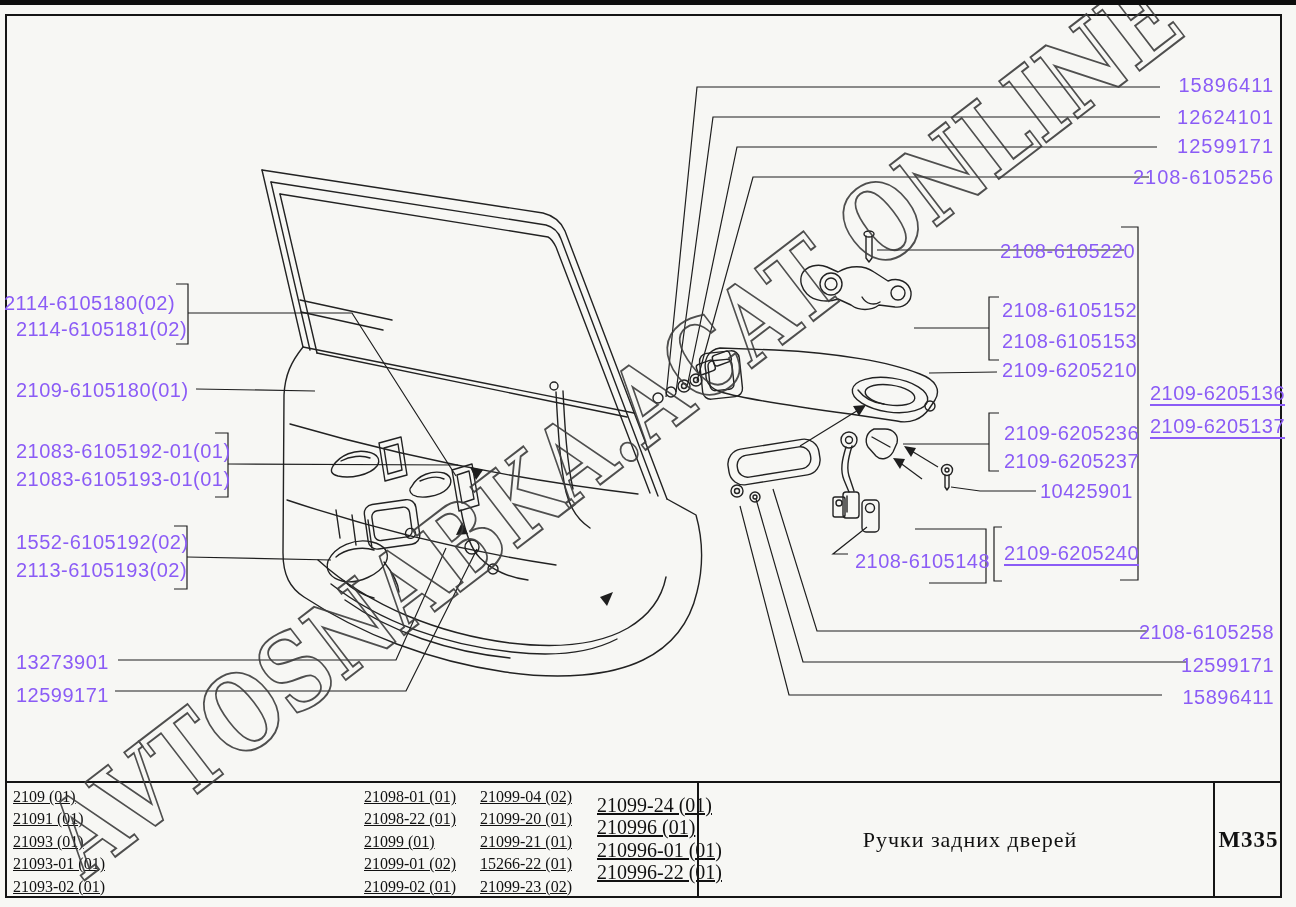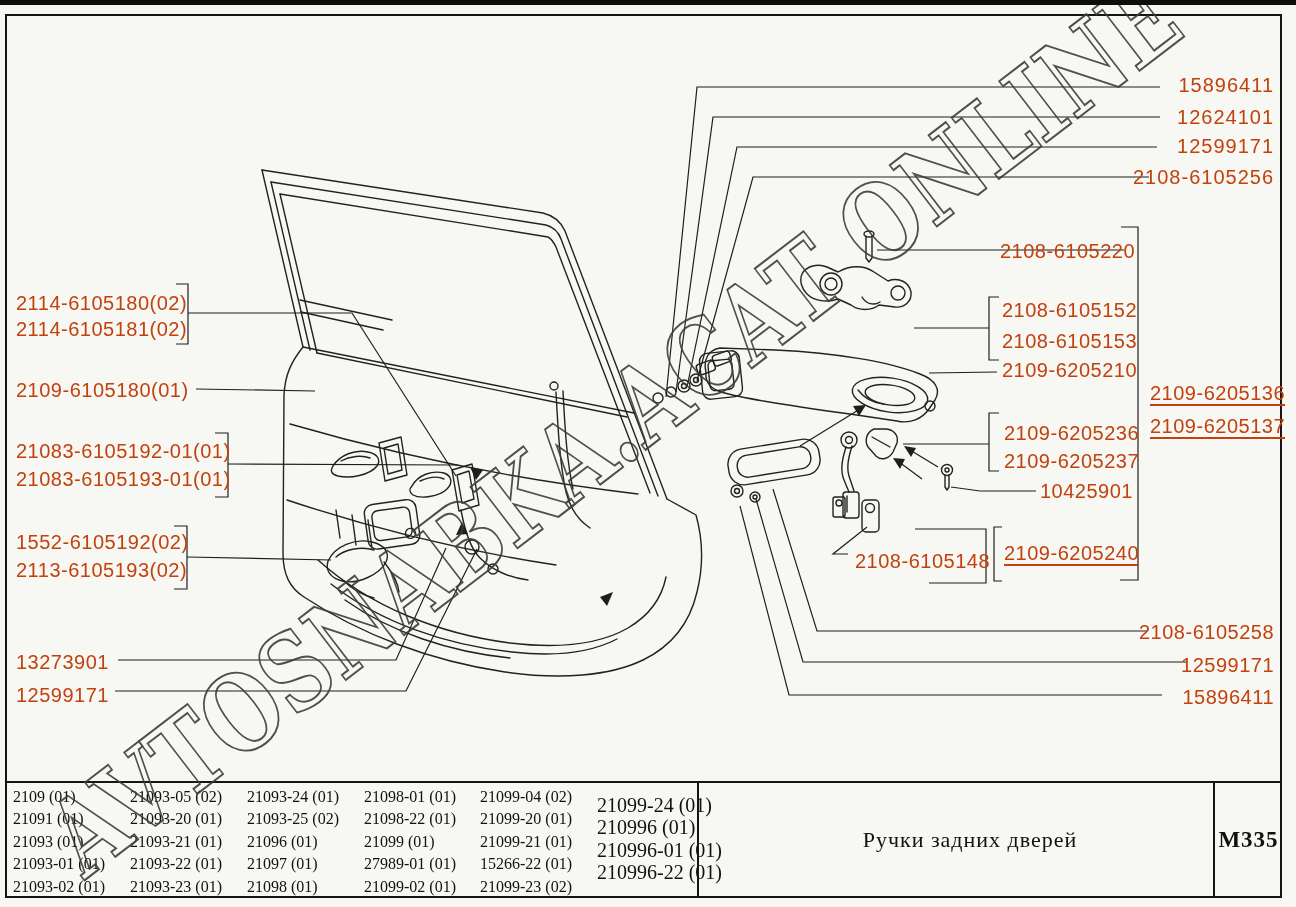--- a/index.html
+++ b/index.html
@@ -3,29 +3,29 @@
 <meta charset="utf-8">
 <style>
   html,body{margin:0;padding:0;}
   #page{position:relative;width:1296px;height:907px;background:#f7f7f4;overflow:hidden;
         font-family:"Liberation Sans",sans-serif;color:#1d1d1b;}
   #topbar{position:absolute;left:0;top:0;width:1296px;height:5px;background:#0d0d0d;z-index:6;}
   #border{position:absolute;left:5px;top:14px;width:1277px;height:884px;border:2px solid #151515;
           box-sizing:border-box;z-index:1;background:transparent;}
   svg.layer{position:absolute;left:0;top:0;z-index:2;pointer-events:none;}
   svg.wm{z-index:5;}
-  .plabel{position:absolute;z-index:3;font-size:20px;letter-spacing:.5px;white-space:nowrap;color:#c2410c;}
+  .plabel{position:absolute;z-index:3;font-size:20px;letter-spacing:.5px;white-space:nowrap;color:#8b5cf6;}
   .plabel.u{text-decoration:underline;text-underline-offset:4px;}
   .plabel.big{font-size:20px;letter-spacing:1px;}
   
   #footer{position:absolute;left:5px;top:781px;width:1277px;height:117px;box-sizing:border-box;
           border:2px solid #151515;z-index:4;background:transparent;
           font-family:"Liberation Serif",serif;font-size:16px;color:#111;}
   .fcol{position:absolute;top:3px;line-height:22.4px;white-space:nowrap;}
-  .fcol div{height:22.4px;}
+  .fcol div{height:22.4px;text-decoration:underline;}
   #fcol6{top:11px;font-size:20px;line-height:23px;}
   #titlecell{position:absolute;left:690px;top:0;width:544px;height:113px;box-sizing:border-box;
              border-left:2px solid #151515;display:flex;align-items:center;justify-content:center;}
   #titletext{font-size:22px;letter-spacing:1px;}
   #codecell{position:absolute;left:1206px;top:0;width:69px;height:113px;box-sizing:border-box;
             border-left:2px solid #151515;display:flex;align-items:center;justify-content:center;}
   #codetext{font-size:23px;font-weight:bold;letter-spacing:1px;}
 </style>
 </head>
 <body>
@@ -211,21 +211,21 @@
     <g fill="#1e1e1e" stroke="none">
       <polygon points="470,467 483,470 476,480"></polygon>
       <polygon points="462,522 456,535 468,534"></polygon>
       <polygon points="600,597 613,592 607,606"></polygon>
       <polygon points="866,405 853,406 859,416"></polygon>
       <polygon points="904,446 916,448 911,457"></polygon>
       <polygon points="893,458 905,459 900,469"></polygon>
     </g>
   </svg>
 
-  <div class="plabel" style="left:16px;top:292px">2114-6105180(02)</div>
+  <div class="plabel" style="left:4px;top:292px">2114-6105180(02)</div>
   <div class="plabel" style="left:16px;top:318px">2114-6105181(02)</div>
   <div class="plabel" style="left:16px;top:379px">2109-6105180(01)</div>
   <div class="plabel" style="left:16px;top:440px">21083-6105192-01(01)</div>
   <div class="plabel" style="left:16px;top:468px">21083-6105193-01(01)</div>
   <div class="plabel" style="left:16px;top:531px">1552-6105192(02)</div>
   <div class="plabel" style="left:16px;top:559px">2113-6105193(02)</div>
   <div class="plabel" style="left:16px;top:651px">13273901</div>
   <div class="plabel" style="left:16px;top:684px">12599171</div>
 
   <div class="plabel big" style="right:22px;top:74px;text-align:right">15896411</div>
@@ -252,39 +252,25 @@
   <div class="plabel" style="left:855px;top:550px">2108-6105148</div>
 
   <div id="footer">
     <div class="fcol" style="left:6px">
         <div>2109 (01)</div>
         <div>21091 (01)</div>
         <div>21093 (01)</div>
         <div>21093-01 (01)</div>
         <div>21093-02 (01)</div>
       </div>
-    <div class="fcol" style="left:123px">
-        <div>21093-05 (02)</div>
-        <div>21093-20 (01)</div>
-        <div>21093-21 (01)</div>
-        <div>21093-22 (01)</div>
-        <div>21093-23 (01)</div>
-      </div>
-    <div class="fcol" style="left:240px">
-        <div>21093-24 (01)</div>
-        <div>21093-25 (02)</div>
-        <div>21096 (01)</div>
-        <div>21097 (01)</div>
-        <div>21098 (01)</div>
-      </div>
     <div class="fcol" style="left:357px">
         <div>21098-01 (01)</div>
         <div>21098-22 (01)</div>
         <div>21099 (01)</div>
-        <div>27989-01 (01)</div>
+        <div>21099-01 (02)</div>
         <div>21099-02 (01)</div>
       </div>
     <div class="fcol" style="left:473px">
         <div>21099-04 (02)</div>
         <div>21099-20 (01)</div>
         <div>21099-21 (01)</div>
         <div>15266-22 (01)</div>
         <div>21099-23 (02)</div>
       </div>
     <div class="fcol" id="fcol6" style="left:590px">

